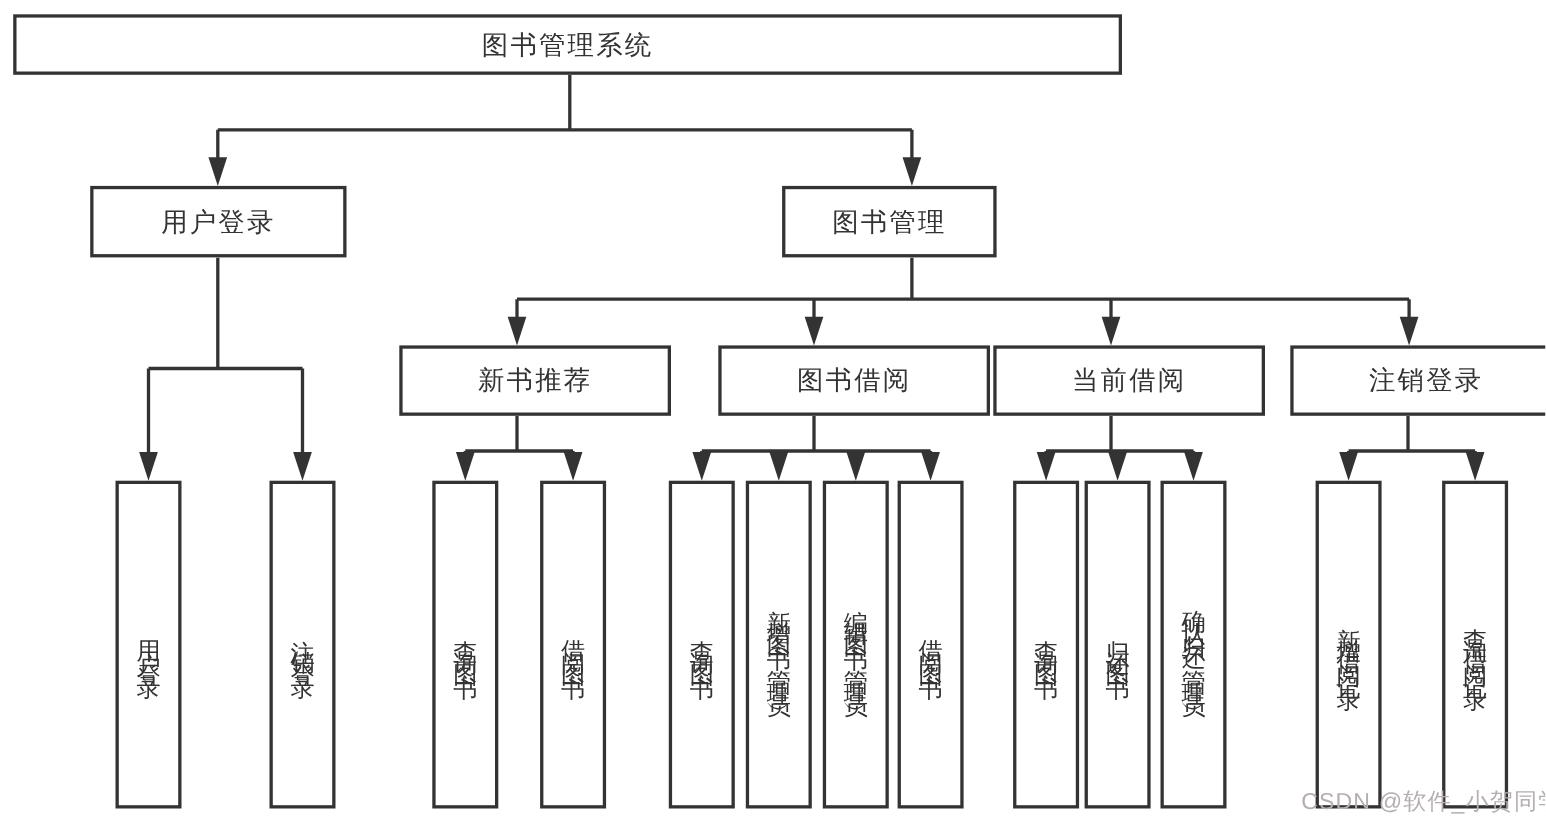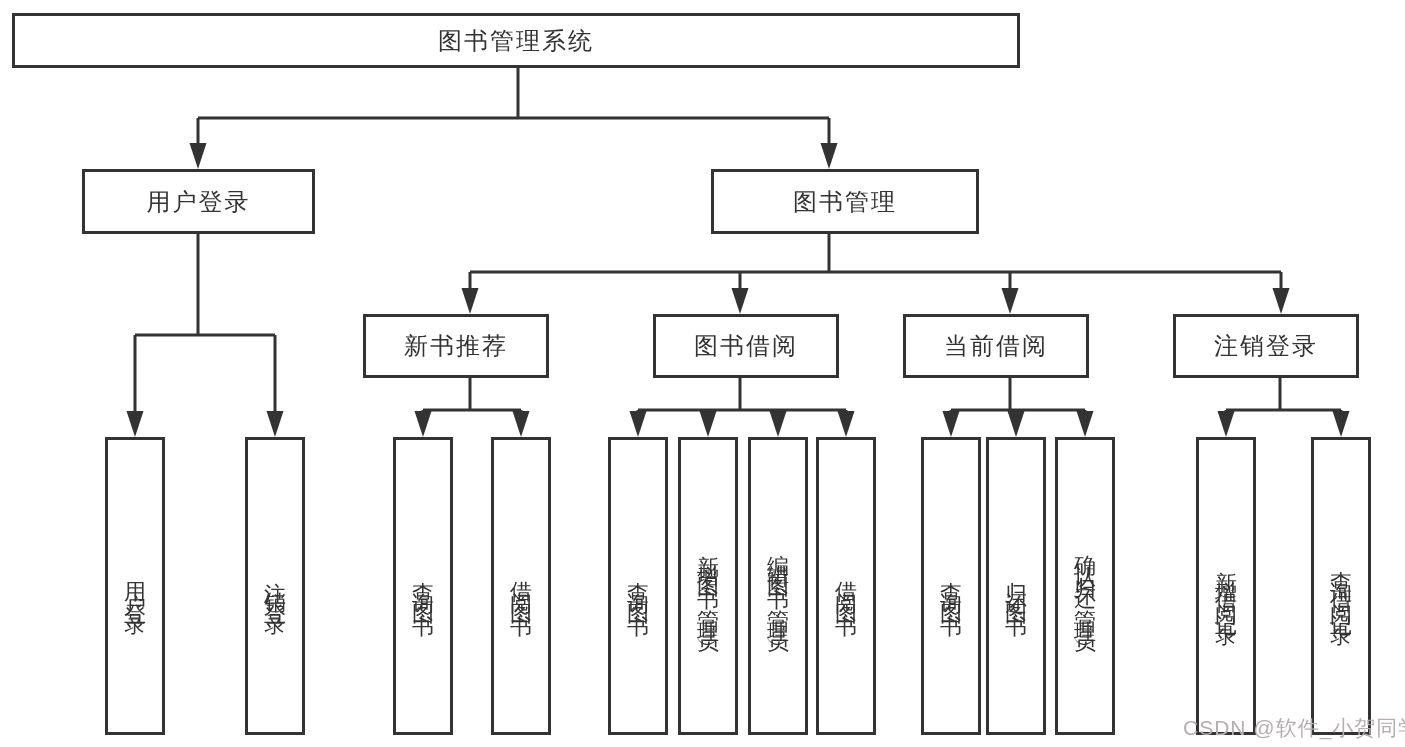--- a/index.html
+++ b/index.html
@@ -22,22 +22,22 @@
     border: 3px solid #333333;
     background: #ffffff;
     display: flex;
     align-items: center;
     justify-content: center;
     color: #333333;
   }
   .hnode { font-size: 24px; letter-spacing: 2px; }
   .root   { left: 12px;   top: 13px;  width: 1008px; height: 55px; }
   .l2a    { left: 82px;   top: 169px; width: 233px;  height: 65px; }
-  .l2b    { left: 711px;  top: 169px; width: 268px;  height: 65px; }
-  .mid    { top: 314px; width: 186px; height: 64px; }
+  .l2b    { left: 711px;  top: 169px; width: 195px;  height: 65px; }
+  .mid    { top: 314px; width: 247px; height: 64px; }
   .mid1   { left: 363px; }
   .mid2   { left: 633px; margin-left: 20px; }
   .mid3   { left: 903px; }
   .mid4   { left: 1173px; }
   .leaf   { top: 437px; width: 60px; height: 298px; }
   .vtext {
     writing-mode: vertical-rl;
     text-orientation: mixed;
     font-size: 22px;
     letter-spacing: 11px;

